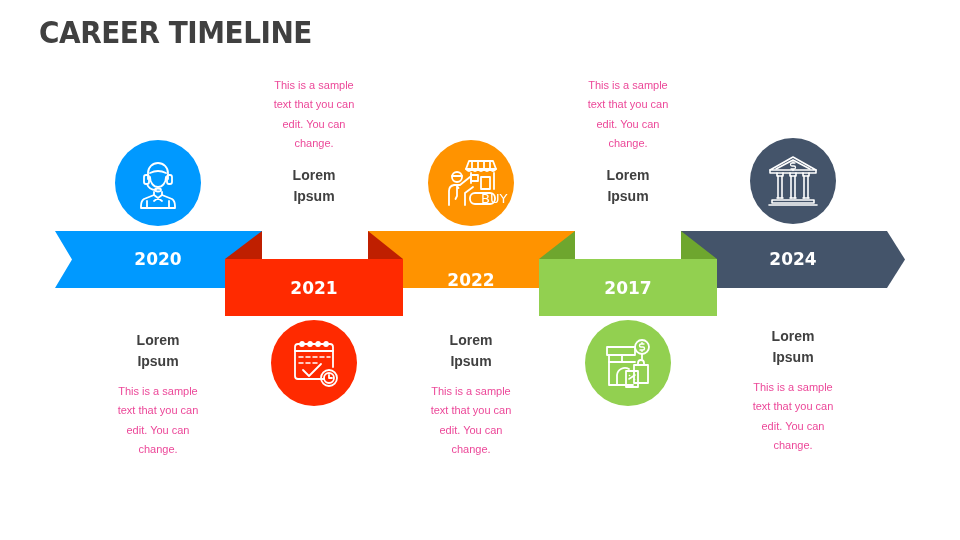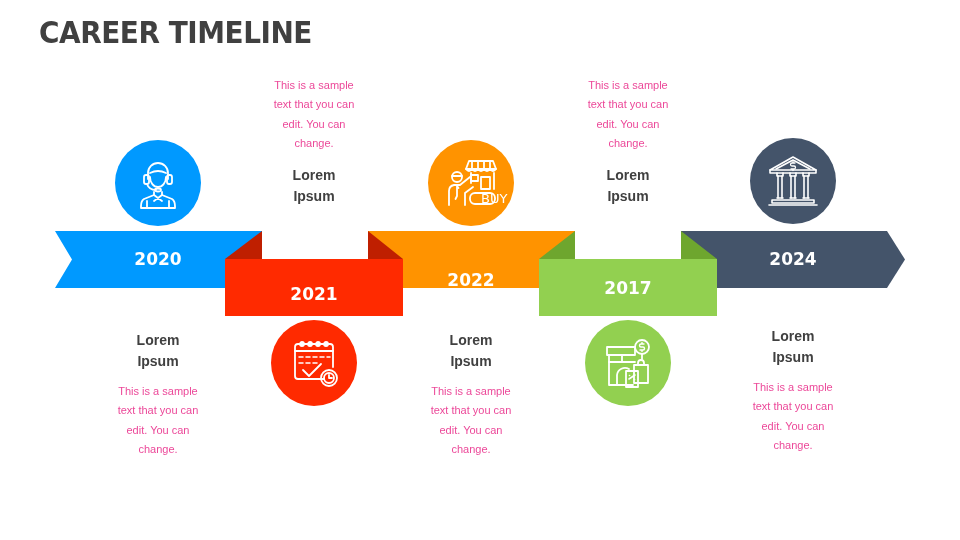--- a/index.html
+++ b/index.html
@@ -60,21 +60,21 @@
 
   <rect x="225" y="259" width="178" height="57" fill="#FF2A00"></rect>
 
   <polygon points="539,259 575,231 575,259" fill="#6EA62E"></polygon>
   <polygon points="681,231 717,259 681,259" fill="#6EA62E"></polygon>
 
   <rect x="539" y="259" width="178" height="57" fill="#92D050"></rect>
 </svg>
 
 <div class="year" style="left:158px; top:249px;">2020</div>
-<div class="year" style="left:314px; top:284px;">2021</div>
+<div class="year" style="left:314px; top:278px;">2021</div>
 <div class="year" style="left:471px; top:249px;margin-top:21px;">2022</div>
 <div class="year" style="left:628px; top:278px;">2017</div>
 <div class="year" style="left:793px; top:249px;">2024</div>
 
 <div class="icon-circle" style="left:158px; top:183px; background:#0099FF;">
   <svg viewBox="0 0 56 56" fill="none" stroke="#fff" stroke-width="1.8" stroke-linecap="round" stroke-linejoin="round">
     <path d="M18 24 v-6 a10 10 0 0 1 20 0 v6"></path>
     <path d="M20 22 a8 10 0 0 0 16 0"></path>
     <path d="M20 18 q8 -4 16 0"></path>
     <rect x="14" y="20" width="5" height="9" rx="2"></rect>

